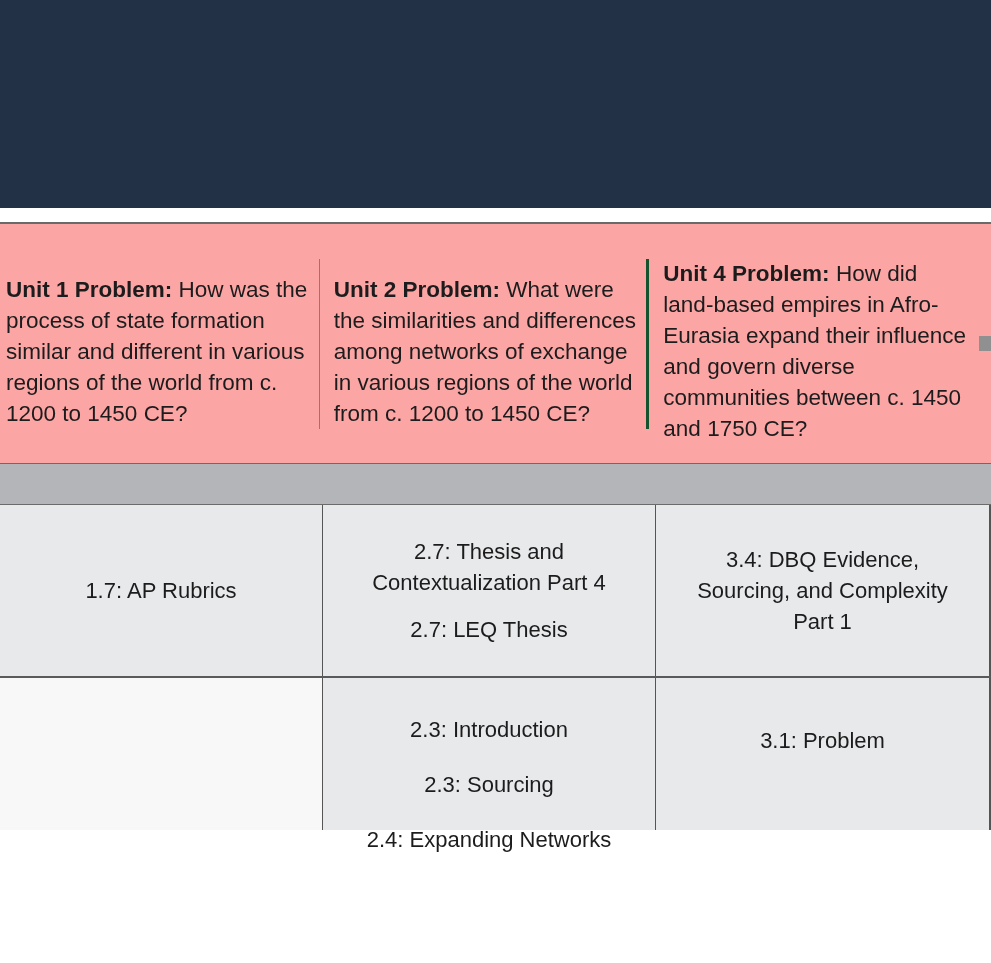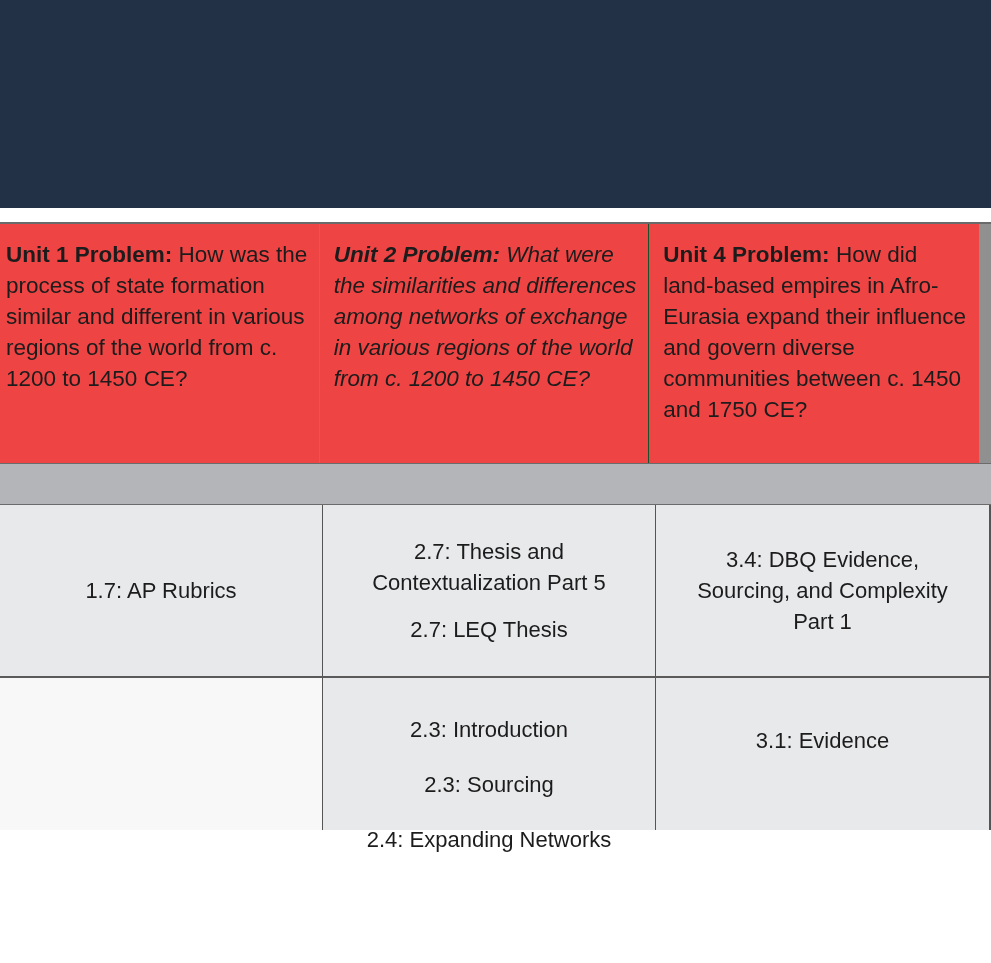--- a/index.html
+++ b/index.html
@@ -13,25 +13,25 @@
   .c3 { width:333px; }
   .c4 { width:2px; }
   .head { height:139px; }
   .head .cell { display:flex; flex-direction:column; align-items:center; justify-content:center; color:#ffffff; text-align:center; }
   .head .cell .t1 { font-size:28px; line-height:34px; }
   .head .cell .t2 { font-size:23px; line-height:30px; letter-spacing:0.4px; }
   .head .u1 { background:#ef3758; border-right:1px solid #ffffff; }
   .head .u2 { background:#f38237; border-right:1px solid #ffffff; }
   .head .u3 { background:#ffcd08; color:#1b1b1f; }
   .head .u4 { background:#f1a9c8; }
-  .prob { height:239px; background:#ef4444; border-top:2px solid #6a6a6a; }
+  .prob { height:239px; background:#fca5a5; border-top:2px solid #6a6a6a;align-items:center; }
   .prob .cell { padding:15px 6px 0 6px; font-size:22.5px; line-height:31px; color:#1c1c1c; }
   .prob .cell b { font-weight:bold; }
   .prob .c1 { border-right:1px solid #808080; }
-  .prob .c2 { border-right:1px solid #14532d; padding-left:14px;font-style:italic; }
+  .prob .c2 { border-right:3px solid #14532d; padding-left:14px; }
   .prob .c3 { padding-left:14px; }
   .prob .c4 { background:#909090; }
   .gray { height:40px; background:#b4b5b9; border-top:1px solid #6b6b6b; border-bottom:1px solid #6b6b6b; }
   .skill { height:171px; background:#e8e9eb; border-bottom:2px solid #5a5a5a; }
   .skill .cell { display:flex; flex-direction:column; align-items:center; justify-content:center; text-align:center; font-size:22px; line-height:31px; color:#1c1c1c; }
   .skill .c1, .skill .c2 { border-right:1px solid #555; }
   .skill .c4 { background:#555; }
   .skill .gap { height:16px; }
   .lesson { height:152px; background:#e8e9eb; }
   .lesson .c1 { background:#f8f8f8; border-right:1px solid #555; }
@@ -54,35 +54,35 @@
     <div class="cell c4"></div>
   </div>
 
   <div class="row gray"></div>
 
   <div class="row skill">
     <div class="cell c1">
       <div>1.7: AP Rubrics</div>
     </div>
     <div class="cell c2">
-      <div style="width:240px">2.7: Thesis and Contextualization Part 5</div>
+      <div style="width:240px">2.7: Thesis and Contextualization Part 4</div>
       <div class="gap"></div>
       <div>2.7: LEQ Thesis</div>
     </div>
     <div class="cell c3">
       <div style="width:290px">3.4: DBQ Evidence, Sourcing, and Complexity Part 1</div>
     </div>
     <div class="cell c4"></div>
   </div>
 
   <div class="row lesson">
     <div class="cell c1"></div>
     <div class="cell c2">
       <div>2.3: Introduction</div>
       <div>2.3: Sourcing</div>
       <div>2.4: Expanding Networks</div>
     </div>
     <div class="cell c3">
-      <div>3.1: Evidence</div>
+      <div>3.1: Problem</div>
     </div>
     <div class="cell c4"></div>
   </div>
 </div>
 
 </body></html>

